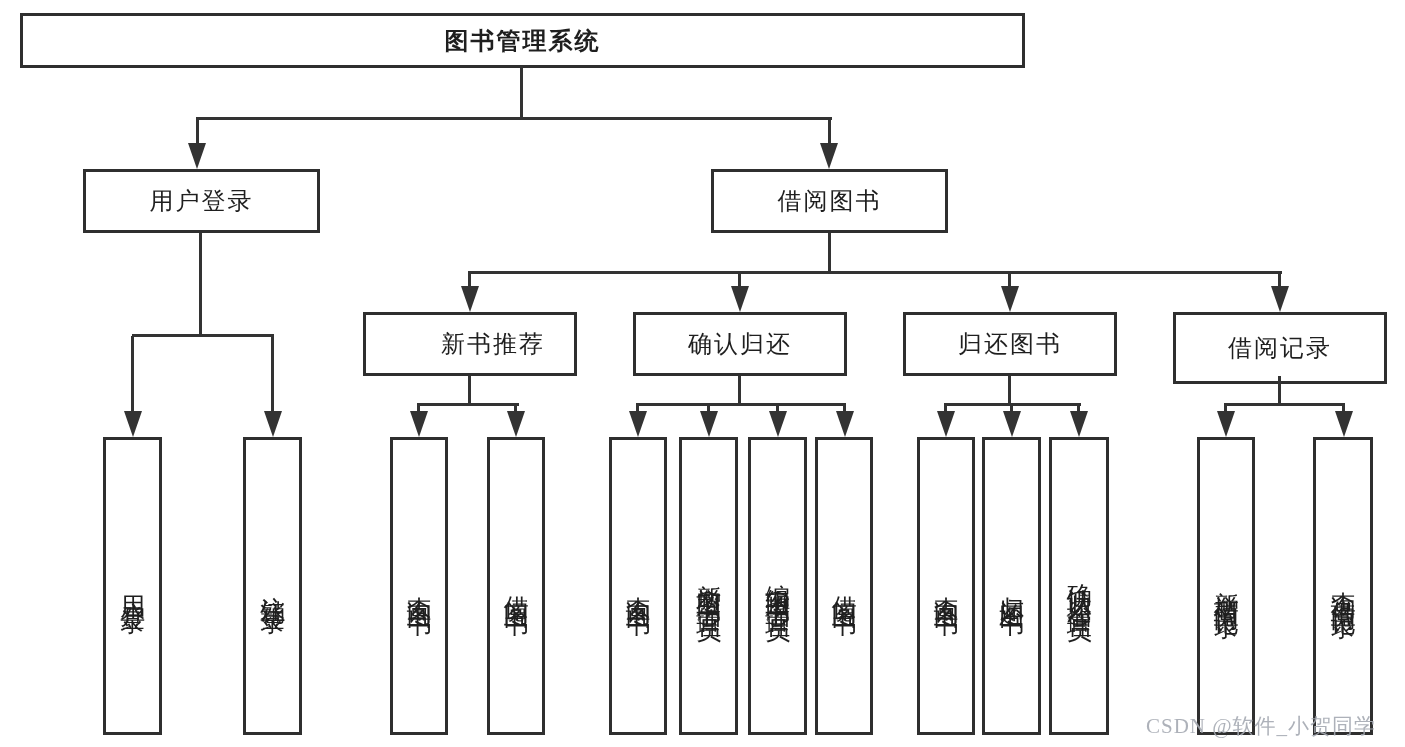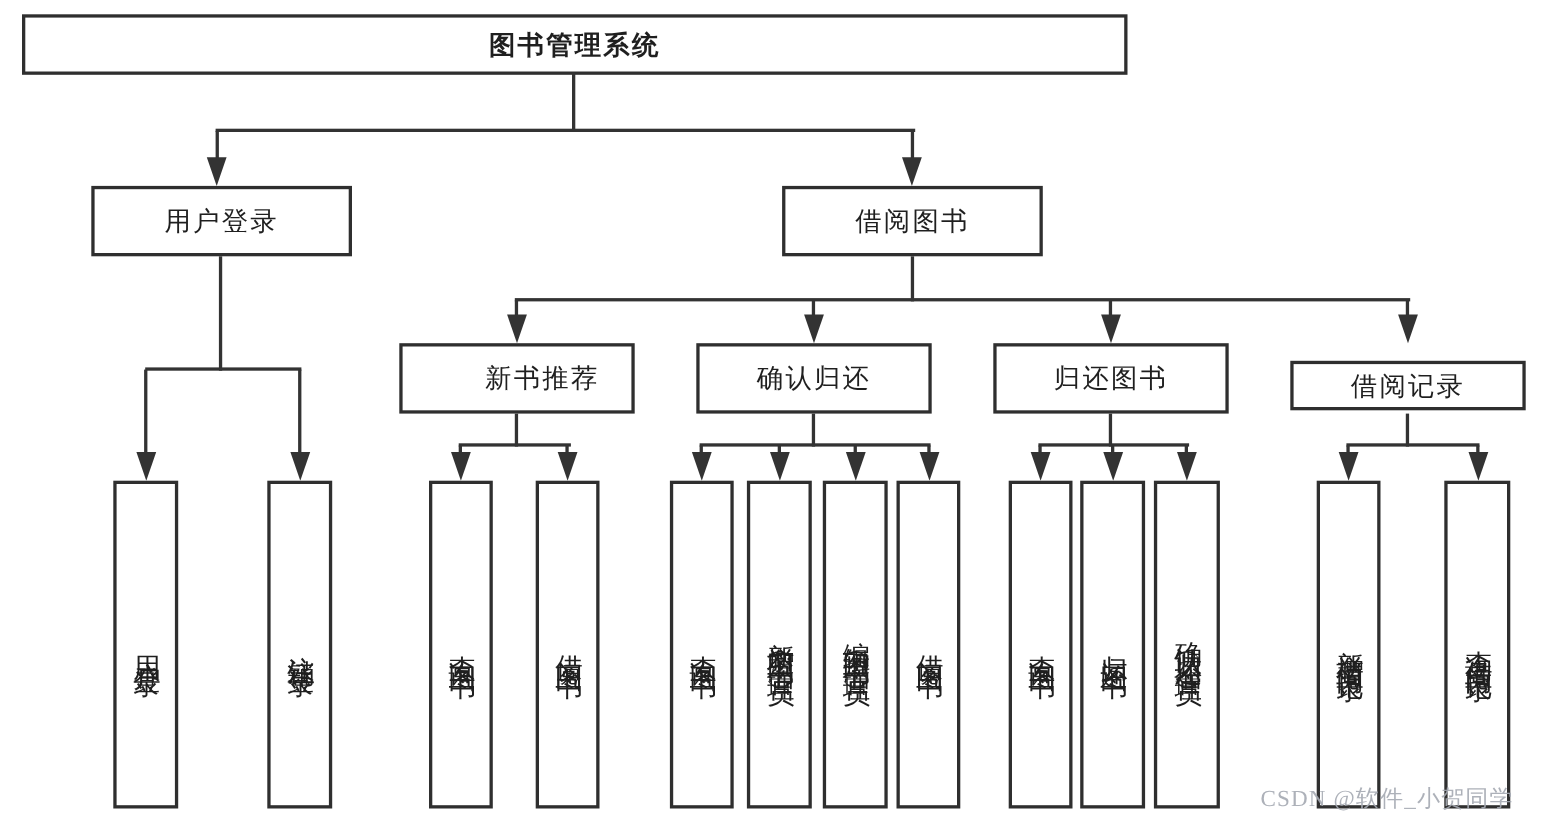--- a/index.html
+++ b/index.html
@@ -101,21 +101,21 @@
 
   <div class="box" style="left:363px; top:312px; width:214px; height:64px;padding-left:46px;">
     <span class="hlabel">新书推荐</span>
   </div>
   <div class="box" style="left:633px; top:312px; width:214px; height:64px;">
     <span class="hlabel">确认归还</span>
   </div>
   <div class="box" style="left:903px; top:312px; width:214px; height:64px;">
     <span class="hlabel">归还图书</span>
   </div>
-  <div class="box" style="left:1173px; top:312px; width:214px; height:45px;margin-top:16px;">
+  <div class="box" style="left:1173px; top:312px; width:214px; height:72px;">
     <span class="hlabel">借阅记录</span>
   </div>
 
   <div class="line" style="left:468px; top:376px; width:3px; height:30px;"></div>
   <div class="line" style="left:417px; top:403px; width:102px; height:3px;"></div>
   <div class="line" style="left:417px; top:405px; width:3px; height:9px;"></div>
   <div class="arrow" style="left:410px; top:411px;"></div>
   <div class="line" style="left:514px; top:405px; width:3px; height:9px;"></div>
   <div class="arrow" style="left:507px; top:411px;"></div>
 

